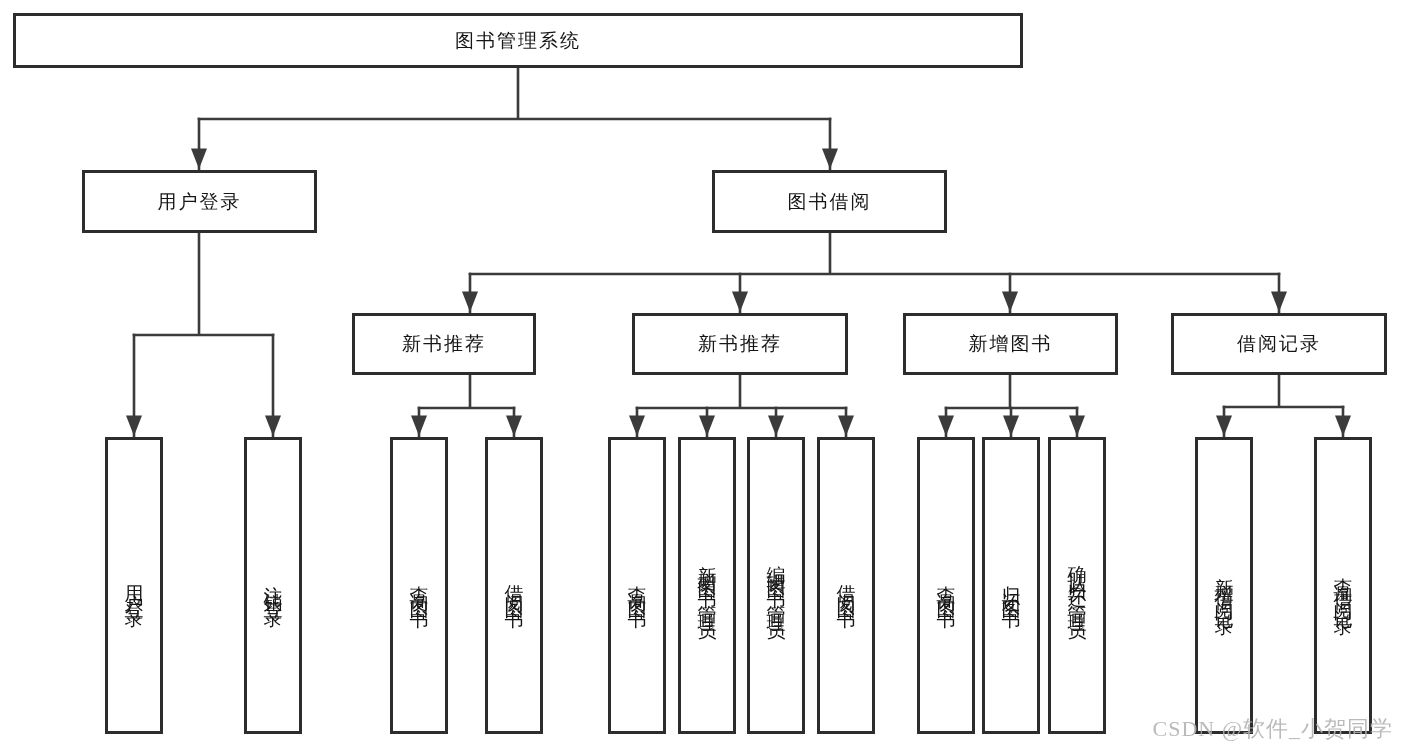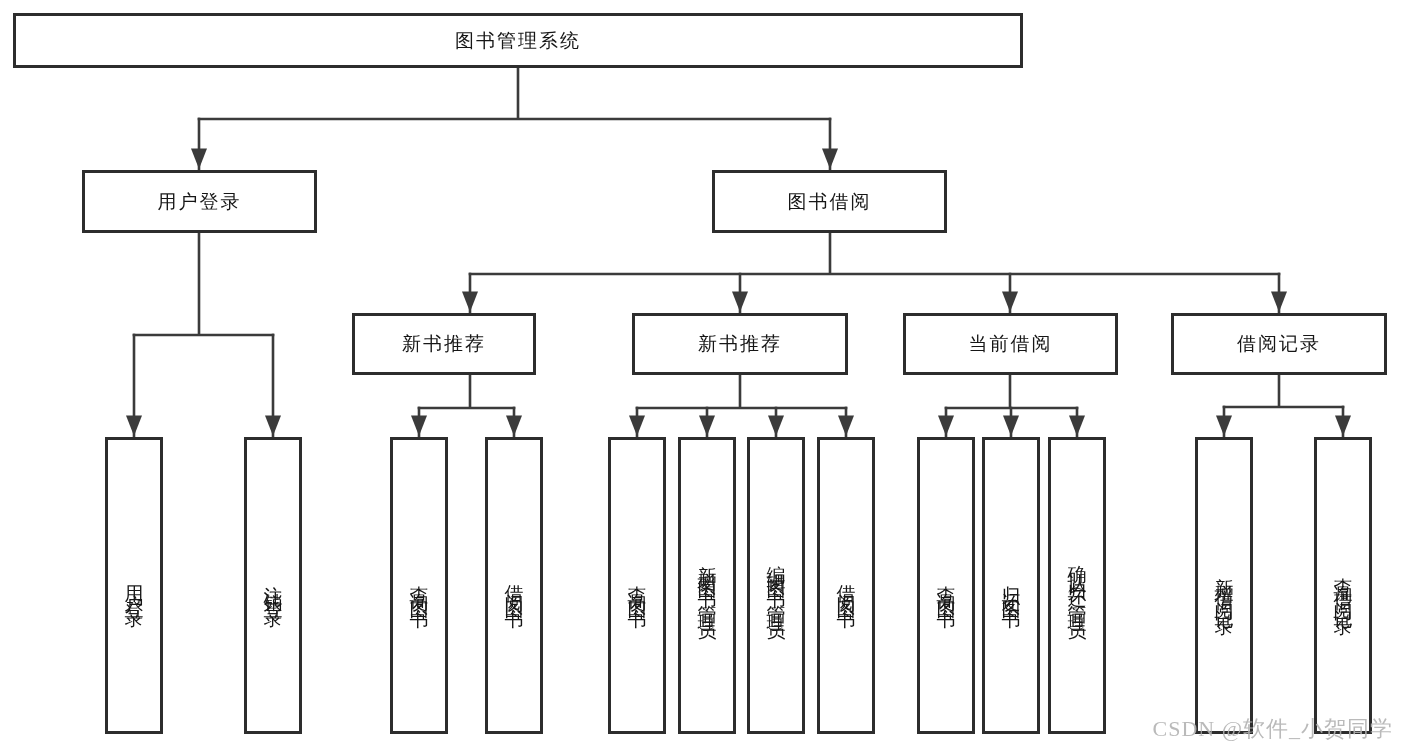--- a/index.html
+++ b/index.html
@@ -98,21 +98,21 @@
     <path d="M1343,407 V436" marker-end="url(#arrow)"></path>
   </svg>
 
   <div class="box node" style="left:13px;top:13px;width:1010px;height:55px">图书管理系统</div>
 
   <div class="box node lvl2" style="left:82px;width:235px">用户登录</div>
   <div class="box node lvl2" style="left:712px;width:235px">图书借阅</div>
 
   <div class="box node lvl3" style="left:352px;width:184px">新书推荐</div>
   <div class="box node lvl3" style="left:632px;width:216px">新书推荐</div>
-  <div class="box node lvl3" style="left:903px;width:215px">当前借阅</div>
+  <div class="box node lvl3" style="left:903px;width:215px">新增图书</div>
   <div class="box node lvl3" style="left:1171px;width:216px">借阅记录</div>
 
   <div class="box leaf" style="left:105px">
     <span>用户登录</span>
     </div>
   <div class="box leaf" style="left:244px">
     <span>注销登录</span>
     </div>
 
   <div class="box leaf" style="left:390px">

